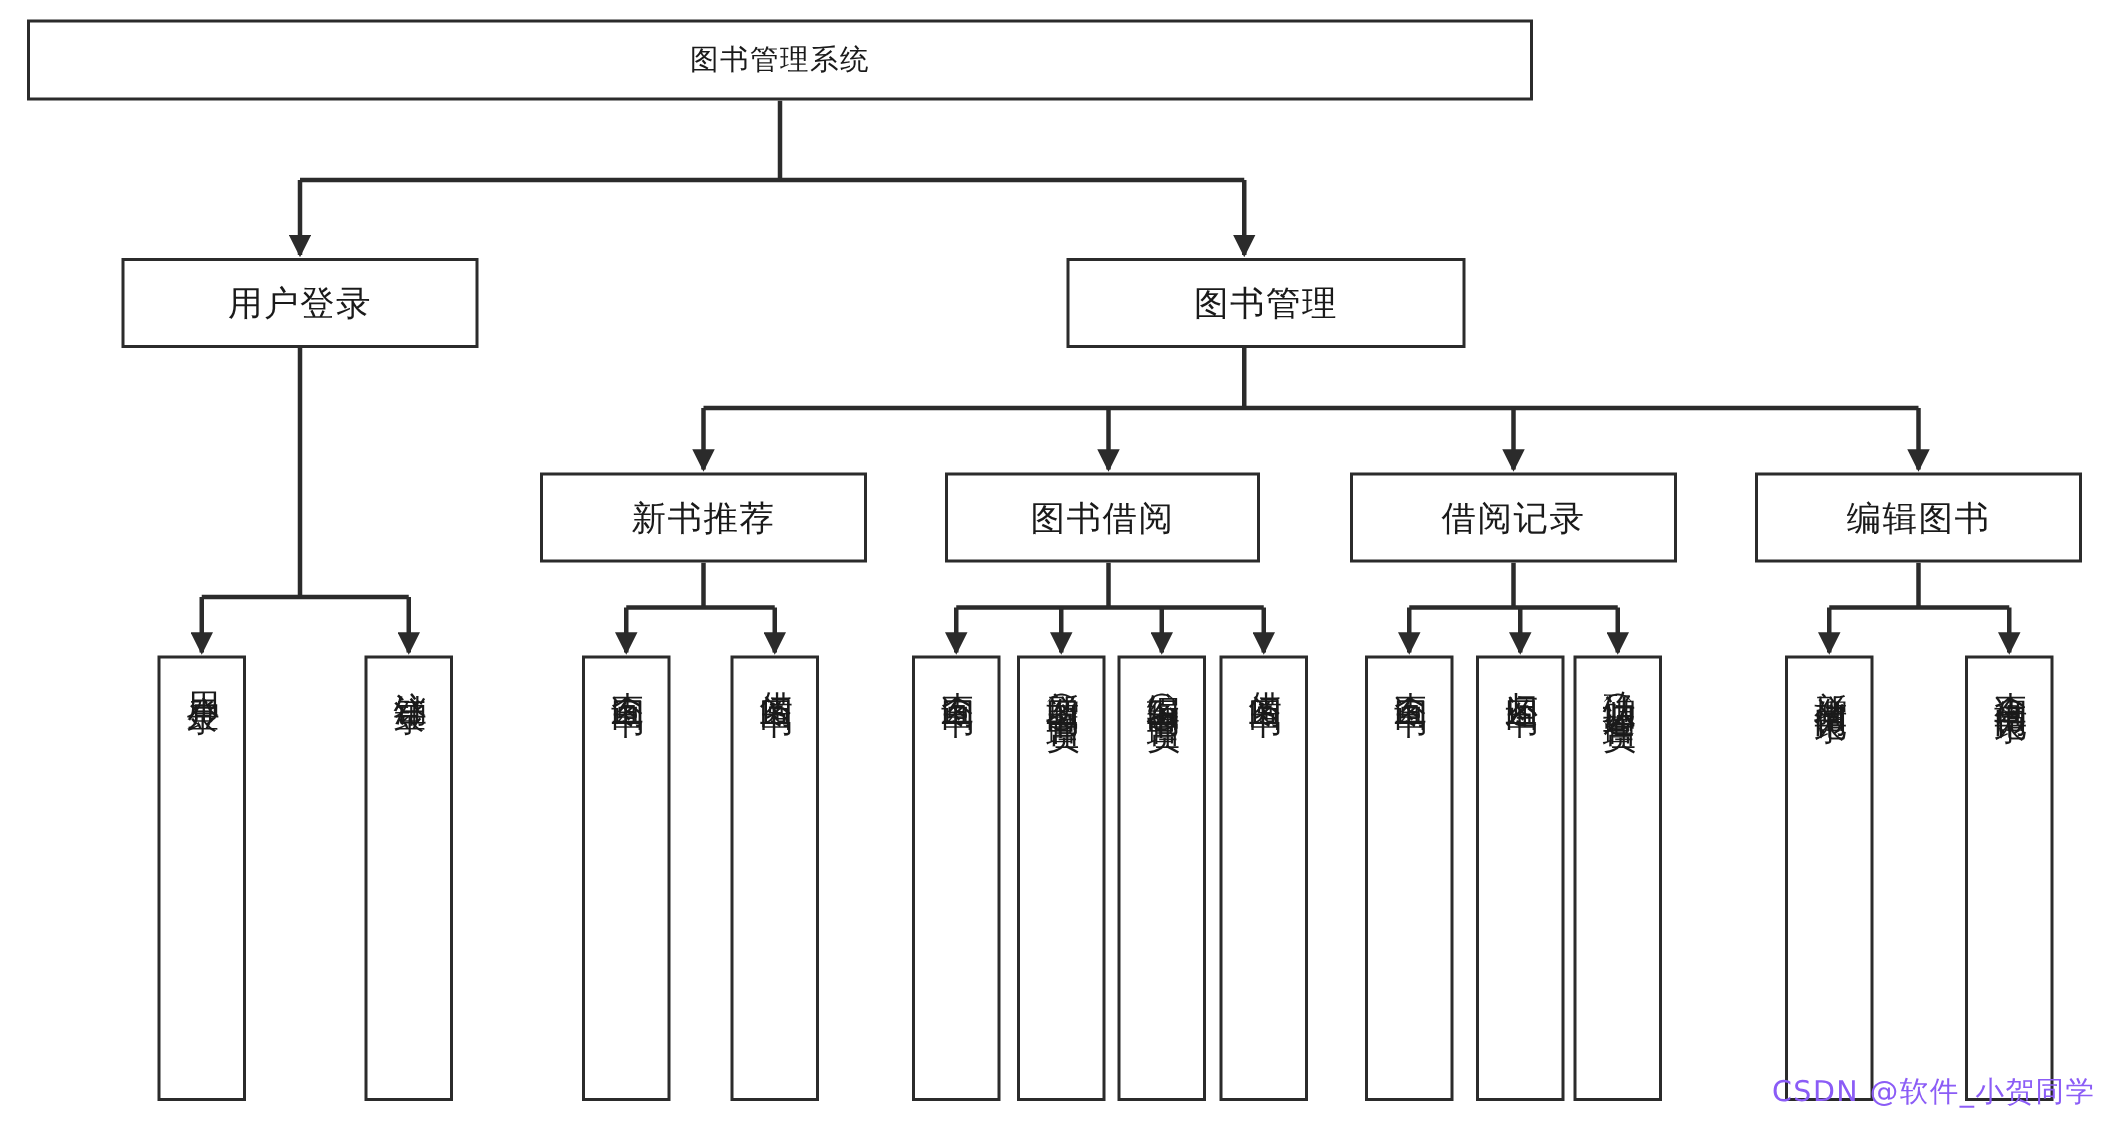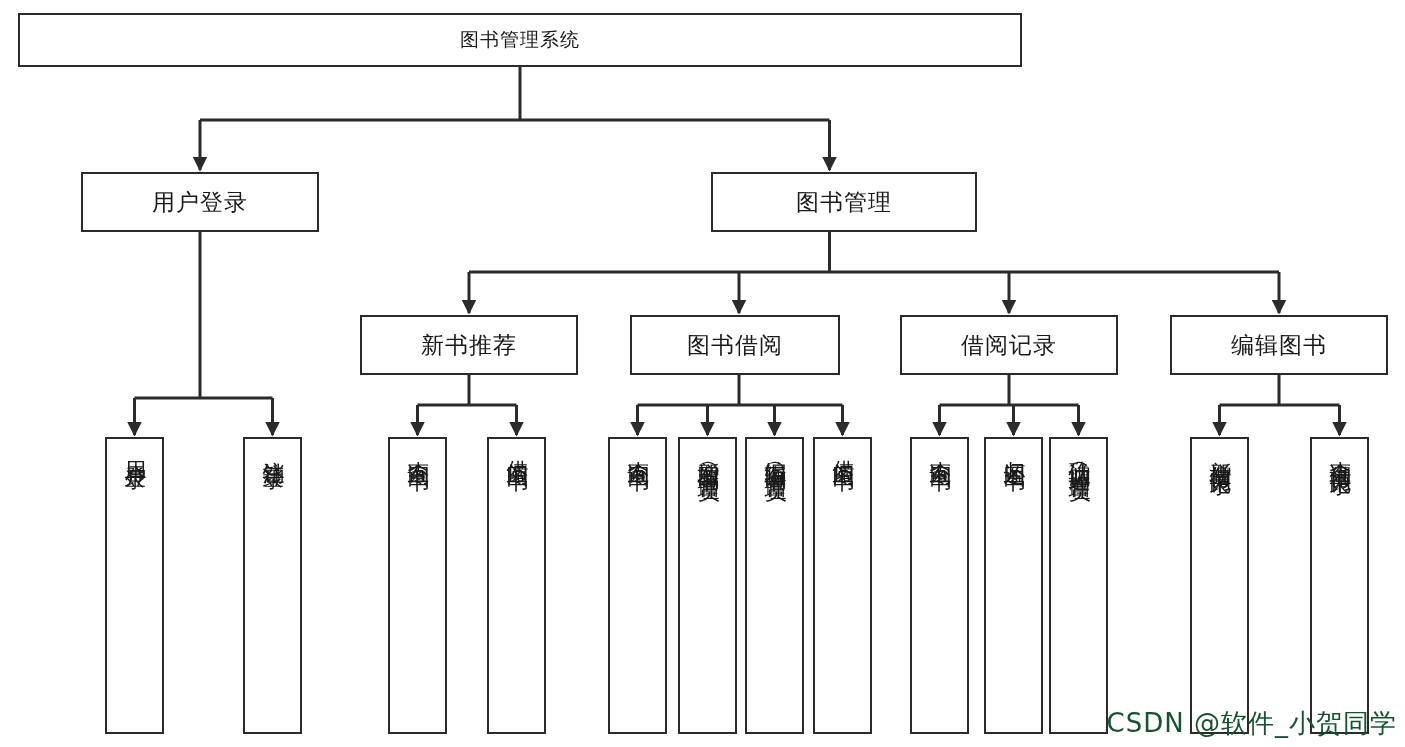--- a/index.html
+++ b/index.html
@@ -60,22 +60,22 @@
     color: #1a1a1a;
   }
   .node-label {
     white-space: nowrap;
     letter-spacing: 1px;
   }
   #watermark {
     position: absolute;
     right: 8px;
     bottom: 6px;
-    font-size: 26px;
-    color: #14532d;
+    font-size: 19px;
+    color: #8b5cf6;
     letter-spacing: 1px;
     white-space: nowrap;
     pointer-events: none;
   }
 </style>
 </head>
 <body>
 
 <div id="diagram-root">
 

